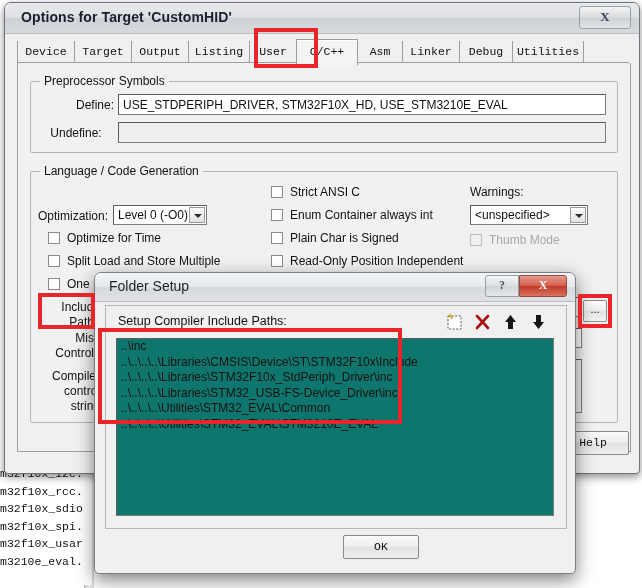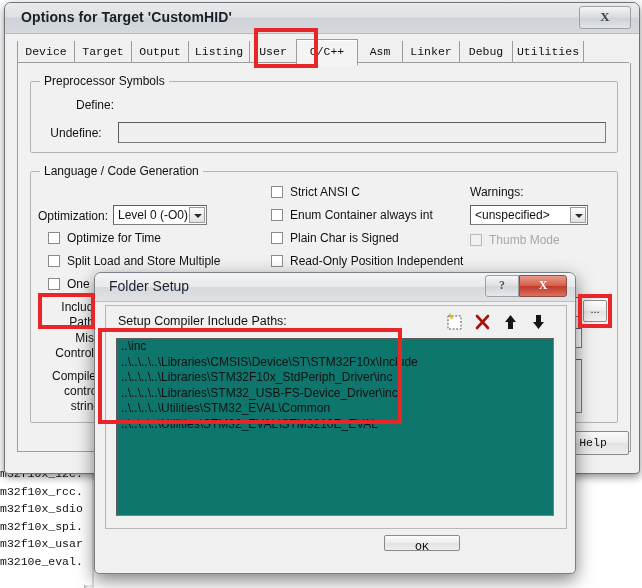--- a/index.html
+++ b/index.html
@@ -176,21 +176,21 @@
     background:#f0f0f0;border:1px solid transparent;box-sizing:border-box;
   }
   #fs-listbox{
     position:absolute;left:10px;top:32px;width:438px;height:178px;
     background:#0f766e;border:1px solid #7c7c7c;border-top-color:#5d5d5d;
     border-left-color:#5d5d5d;box-sizing:border-box;overflow:hidden;
   }
   #fs-listbox .row{
     font-size:12px;color:#111;line-height:15.5px;padding-left:4px;white-space:nowrap;
   }
-  #fs-ok{left:248px;top:262px;width:76px;height:16px;line-height:22px;margin-left:41px;}
+  #fs-ok{left:248px;top:262px;width:76px;height:24px;line-height:22px;}
   #fs-cancel{left:333px;top:262px;width:76px;height:24px;line-height:22px;}
 
   
   .redbox{position:absolute;border:4px solid #e8262a;box-sizing:border-box;z-index:90;}
 </style>
 </head>
 <body>
 
 <div class="root">
 
@@ -224,20 +224,21 @@
       <div class="tab" style="left:442px;width:52px;">Debug</div>
       <div class="tab" style="left:495px;width:70px;">Utilities</div>
     </div>
 
     <div id="tabpage">
 
       <div class="groupbox" style="left:12px;top:18px;width:586px;height:70px;"></div>
       <div class="grouplabel" style="left:22px;top:11px;">Preprocessor Symbols</div>
 
       <div class="fieldlabel" style="left:20px;top:35px;width:76px;">Define:</div>
+      <div class="textbox" style="left:100px;top:31px;width:488px;height:21px;">USE_STDPERIPH_DRIVER, STM32F10X_HD, USE_STM3210E_EVAL</div>
 
       <div class="fieldlabel" style="left:20px;top:63px;width:76px;text-align:center;">Undefine:</div>
       <div class="textbox readonly" style="left:100px;top:59px;width:488px;height:21px;"></div>
 
       <div class="groupbox" style="left:12px;top:108px;width:586px;height:250px;"></div>
       <div class="grouplabel" style="left:22px;top:101px;">Language / Code Generation</div>
 
       <div class="fieldlabel" style="left:12px;top:146px;width:78px;">Optimization:</div>
       <div class="combo" style="left:95px;top:142px;width:94px;">
         <span class="val">Level 0 (-O0)</span>

